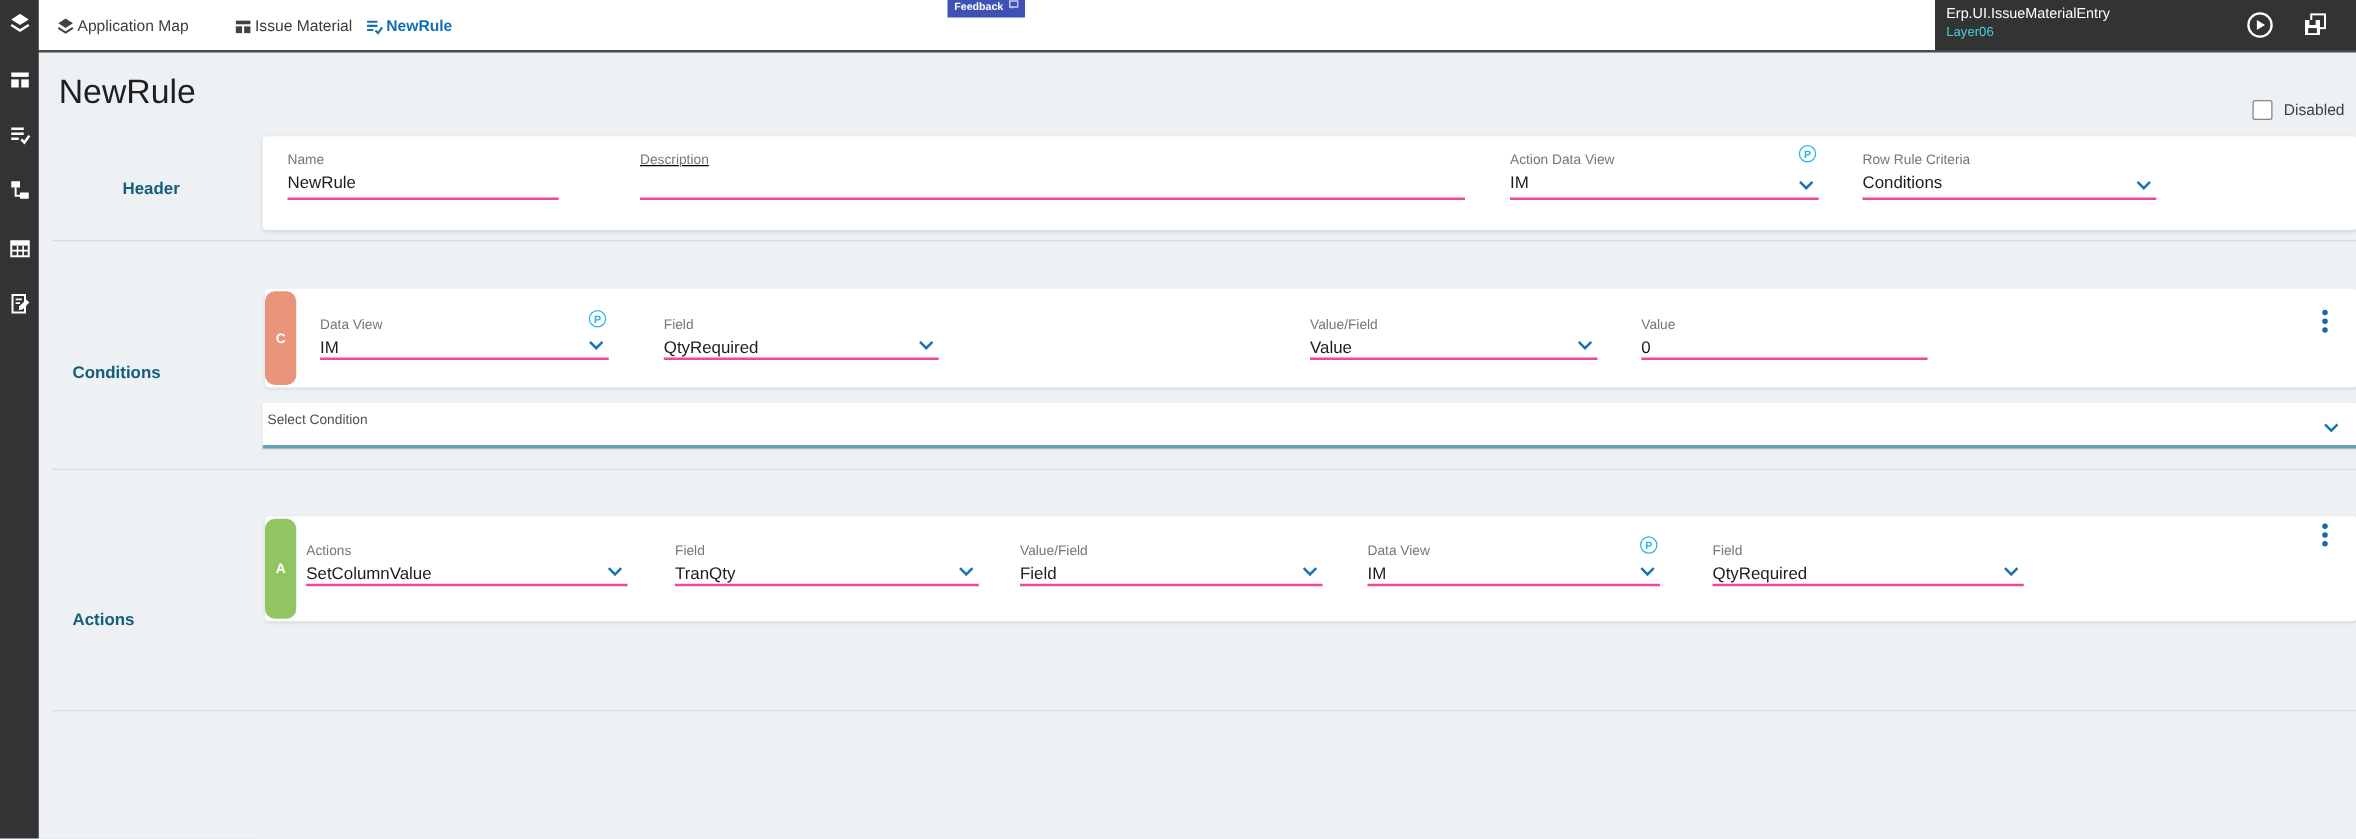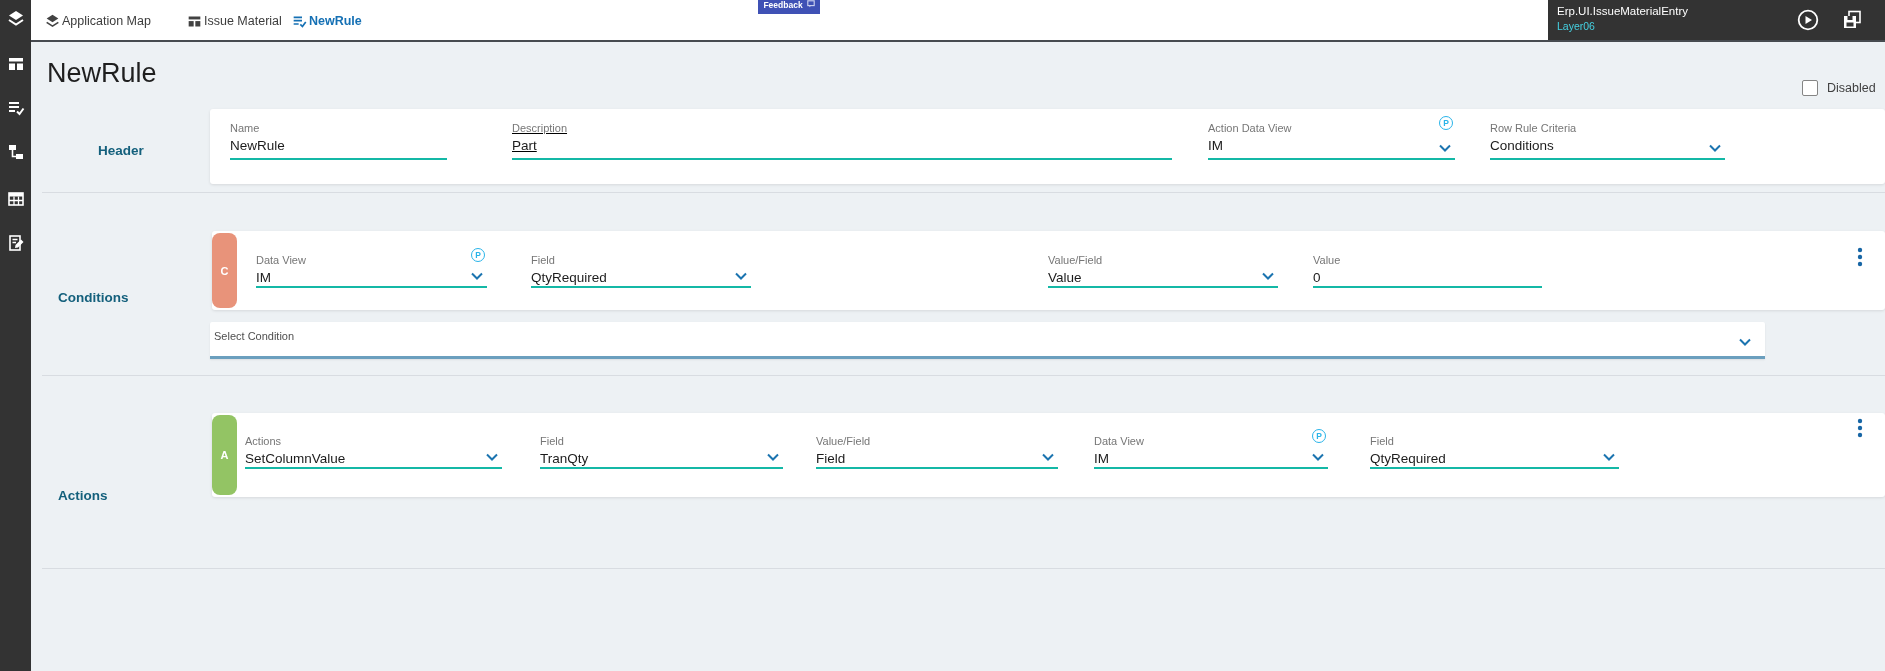--- a/index.html
+++ b/index.html
@@ -32,29 +32,29 @@
 
   
   .section-label{position:absolute;font-size:13.5px;font-weight:bold;color:#14607c;}
   .divider{position:absolute;left:42px;width:1843px;height:1px;background:#d8dce1;}
   .card{position:absolute;background:#fff;border-radius:3px;box-shadow:0 1px 3px rgba(0,0,0,.10);}
   .badge{position:absolute;width:25px;border-radius:8px;display:flex;align-items:center;justify-content:center;color:#fff;font-size:11px;font-weight:bold;z-index:5;}
   .badge-c{background:#e8937a;}
   .badge-a{background:#93c464;}
 
   
-  .field{position:absolute;border-bottom:2px solid #14b8a6;cursor:pointer;}
+  .field{position:absolute;border-bottom:2px solid #ec4899;cursor:pointer;}
   .flabel{font-size:11px;line-height:13px;color:#767676;white-space:nowrap;}
   .fvalue{font-size:13.5px;line-height:17px;margin-top:2px;color:#1c1c1c;white-space:nowrap;}
   .chev{position:absolute;right:4px;bottom:6px;}
   .peek{position:absolute;right:2px;top:-6px;width:14px;height:14px;border:1.5px solid #29b4e9;border-radius:50%;color:#29b4e9;font-size:8.5px;font-weight:bold;display:flex;align-items:center;justify-content:center;background:#fff;}
   .kebab{position:absolute;width:8px;height:20px;cursor:pointer;}
 
   
-  .select-bar{position:absolute;left:210px;width:1555px;background:#fff;border-bottom:3px solid #6b9fbe;border-radius:2px 2px 0 0;box-shadow:0 1px 2px rgba(0,0,0,.08);cursor:pointer;}
+  .select-bar{position:absolute;left:210px;width:1675px;background:#fff;border-bottom:3px solid #6b9fbe;border-radius:2px 2px 0 0;box-shadow:0 1px 2px rgba(0,0,0,.08);cursor:pointer;}
   .select-bar .sb-label{position:absolute;left:4px;top:8px;font-size:11px;color:#4f4f4f;}
   .select-bar .chev{right:14px;bottom:10px;}
 </style>
 </head>
 <body>
 
 <div id="canvas">
 
   <div class="topbar">
     <div class="tab" style="left:14px;">
@@ -161,21 +161,20 @@
 
   <div class="section-label" style="left:56px;top:143px;padding-left:42px;">Header</div>
   <div class="card" style="left:210px;top:109px;width:1675px;height:75px;"></div>
 
   <div class="field" style="left:230px;top:122px;width:217px;height:38px;">
     <div class="flabel">Name</div>
     <div class="fvalue">NewRule</div>
   </div>
   <div class="field" style="left:512px;top:122px;width:660px;height:38px;text-decoration:underline;">
     <div class="flabel">Description</div>
-    <div class="fvalue">Part</div>
   </div>
   <div class="field" style="left:1208px;top:122px;width:247px;height:38px;">
     <div class="flabel">Action Data View</div>
     <div class="fvalue">IM</div>
     <div class="peek">P</div>
     <svg class="chev" width="12" height="8" viewBox="0 0 12 8">
         <path d="M1 1.5 L6 6.5 11 1.5" fill="none" stroke="#1b74b0" stroke-width="2"></path>
       </svg>
   </div>
   <div class="field" style="left:1490px;top:122px;width:235px;height:38px;">

